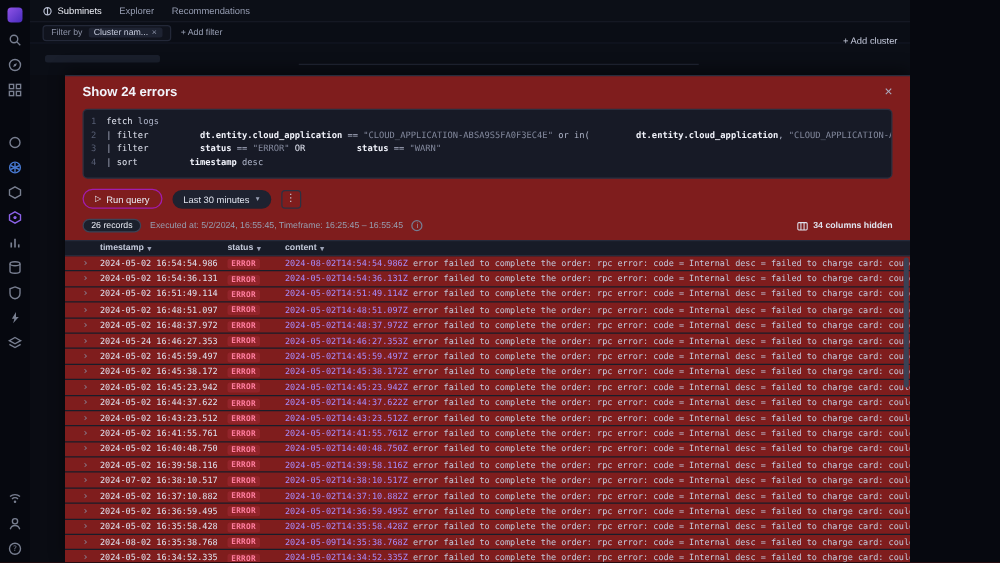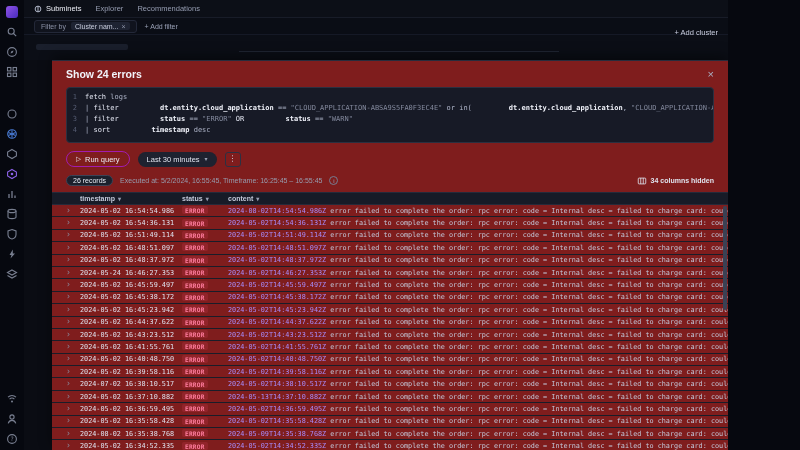--- a/index.html
+++ b/index.html
@@ -393,21 +393,21 @@
             <div class="tr">
               <span class="td exp">›</span>
               <span class="td tcell">2024-07-02 16:38:10.517</span>
               <span class="td scell"><span class="err">ERROR</span></span>
               <span class="td ccell"><span class="iso">2024-05-02T14:38:10.517Z </span><span>error failed to complete the order: rpc error: code = Internal desc = failed to charge card: could not charge the card: rpc error: code = Code(</span></span>
             </div>
             <div class="tr">
               <span class="td exp">›</span>
               <span class="td tcell">2024-05-02 16:37:10.882</span>
               <span class="td scell"><span class="err">ERROR</span></span>
-              <span class="td ccell"><span class="iso">2024-05-13T14:37:10.882Z </span><span>error failed to complete the order: rpc error: code = Internal desc = failed to charge card: could not charge the card: rpc error: code = Code(</span></span>
+              <span class="td ccell"><span class="iso">2024-10-02T14:37:10.882Z </span><span>error failed to complete the order: rpc error: code = Internal desc = failed to charge card: could not charge the card: rpc error: code = Code(</span></span>
             </div>
             <div class="tr">
               <span class="td exp">›</span>
               <span class="td tcell">2024-05-02 16:36:59.495</span>
               <span class="td scell"><span class="err">ERROR</span></span>
               <span class="td ccell"><span class="iso">2024-05-02T14:36:59.495Z </span><span>error failed to complete the order: rpc error: code = Internal desc = failed to charge card: could not charge the card: rpc error: code = Code(</span></span>
             </div>
             <div class="tr">
               <span class="td exp">›</span>
               <span class="td tcell">2024-05-02 16:35:58.428</span>

